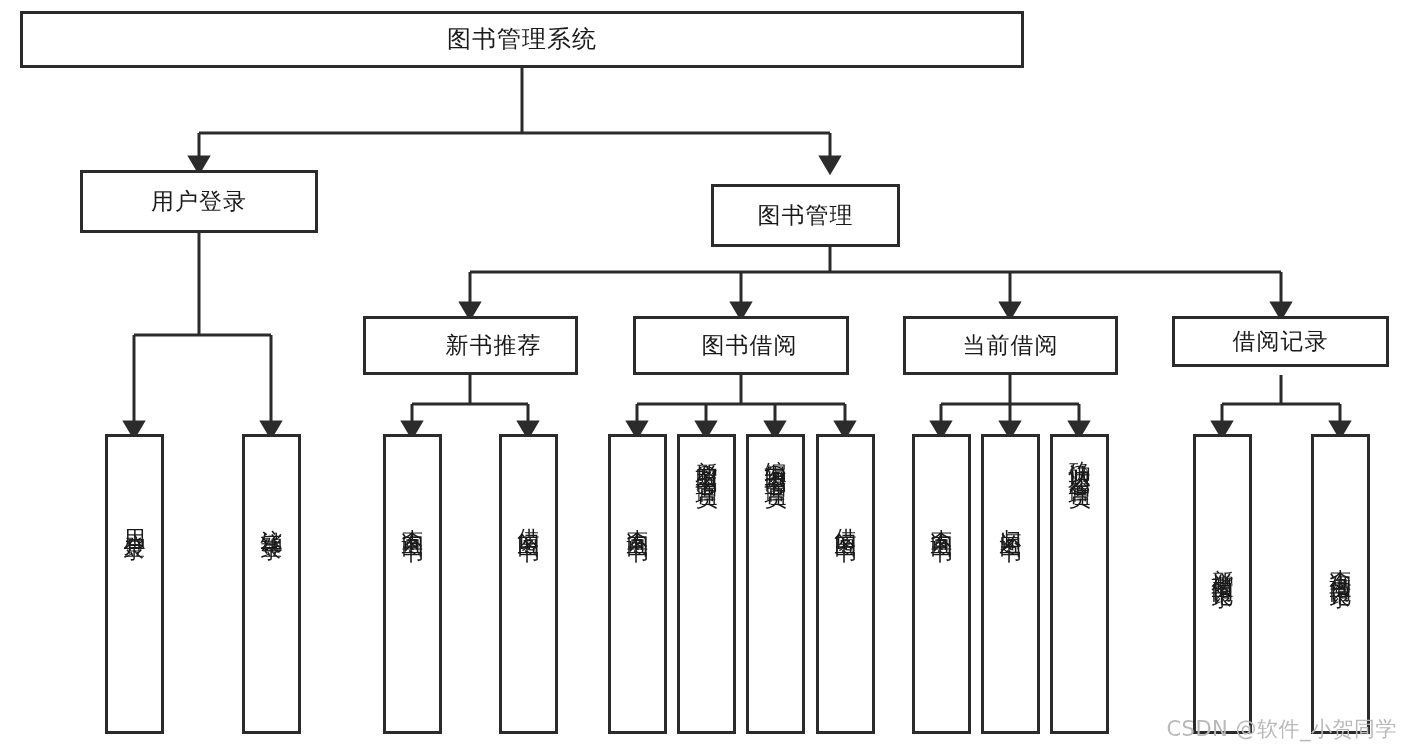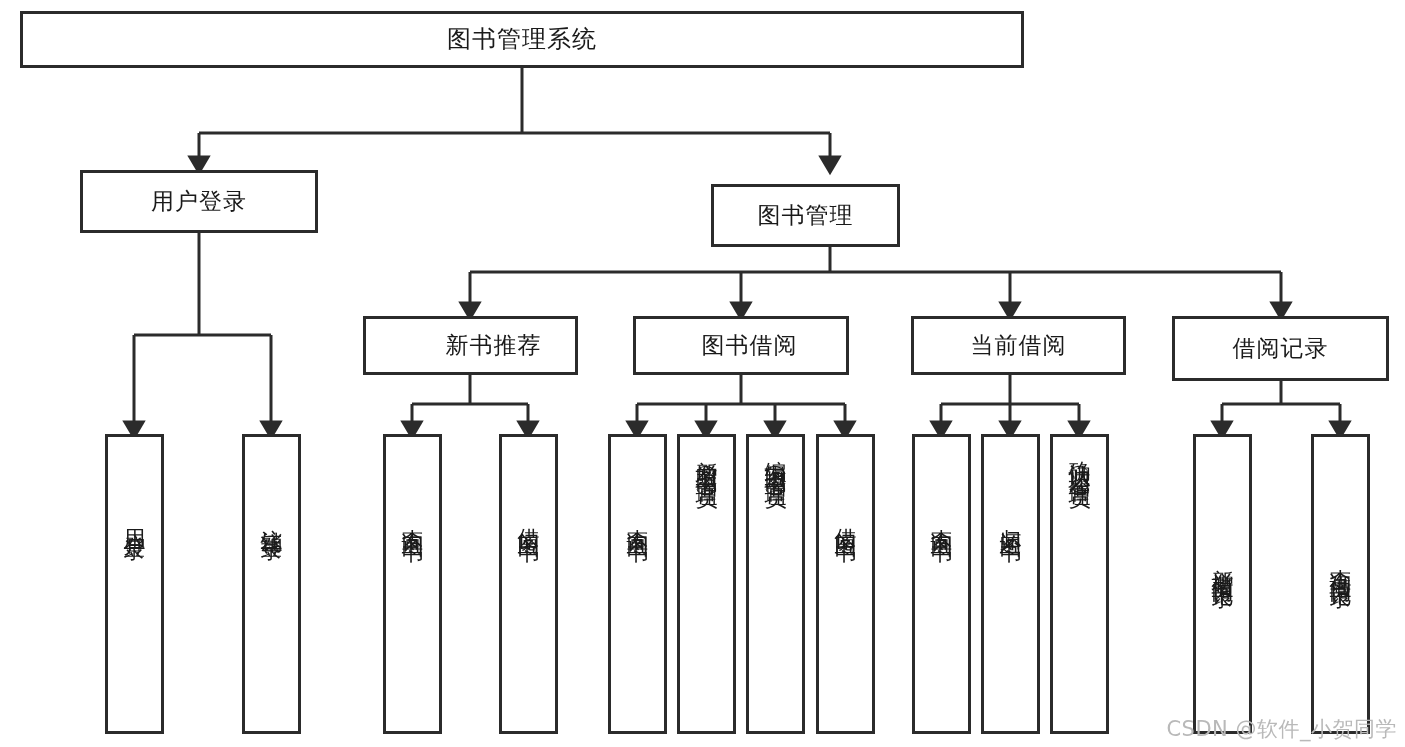--- a/index.html
+++ b/index.html
@@ -146,24 +146,24 @@
   <div class="node horiz" style="left:711px; top:184px; width:189px; height:63px;">
     <span class="label">图书管理</span>
   </div>
 
   <div class="node horiz" style="left:363px; top:316px; width:215px; height:59px;padding-left:46px;">
     <span class="label">新书推荐</span>
   </div>
   <div class="node horiz" style="left:633px; top:316px; width:216px; height:59px;padding-left:17px;">
     <span class="label">图书借阅</span>
   </div>
-  <div class="node horiz" style="left:903px; top:316px; width:215px; height:59px;margin-left:8px;">
+  <div class="node horiz" style="left:903px; top:316px; width:215px; height:59px;">
     <span class="label">当前借阅</span>
   </div>
-  <div class="node horiz" style="left:1172px; top:316px; width:217px; height:65px;">
+  <div class="node horiz" style="left:1172px; top:316px; width:217px; height:51px;">
     <span class="label">借阅记录</span>
   </div>
 
   <div class="node vert mid" style="left:105px; top:434px; width:59px; height:300px;">
     <span class="label">用户登录</span>
   </div>
   <div class="node vert mid" style="left:242px; top:434px; width:59px; height:300px;">
     <span class="label">注销登录</span>
   </div>
 

